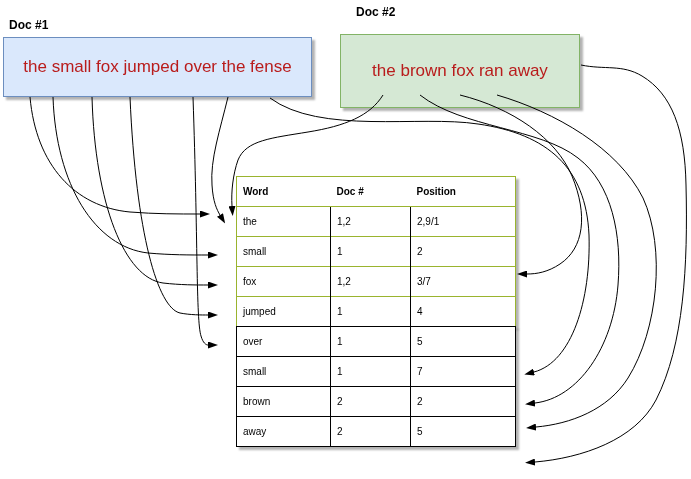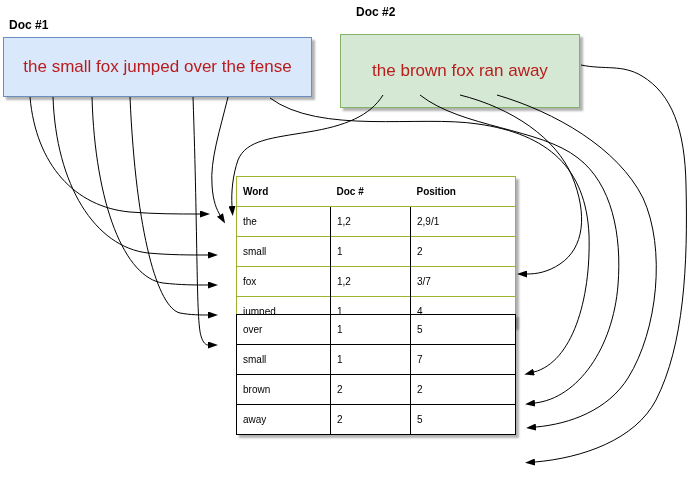--- a/index.html
+++ b/index.html
@@ -28,21 +28,21 @@
     font-size:10px; color:#000; box-shadow:3px 3px 2px rgba(0,0,0,0.3);
   }
   .idx-table th, .idx-table td {
     height:30px; box-sizing:border-box; padding:0 2px 0 6px;
     text-align:left; vertical-align:middle; overflow:hidden; white-space:nowrap;
   }
   .idx-table th { font-weight:bold; }
   #table-green { top:176px; border:1px solid var(--green-border,#9ab42e); }
   #table-green td { border-top:1px solid var(--green-border,#9ab42e); }
   #table-green td + td { border-left:1px solid var(--black-border,#000); }
-  #table-black { top:314px; border:1px solid var(--black-border,#000);padding-left:8px; }
+  #table-black { top:326px; border:1px solid var(--black-border,#000);padding-left:8px; }
   #table-black td { border-top:1px solid var(--black-border,#000); }
   #table-black td + td { border-left:1px solid var(--black-border,#000); }
 </style>
 </head>
 <body>
 
 <div id="canvas" style="--green-border: #9ab42e; --black-border: #000000;">
 
   <div class="doc-label" id="doc1-label">Doc #1</div>
   <div class="doc-label" id="doc2-label">Doc #2</div>

